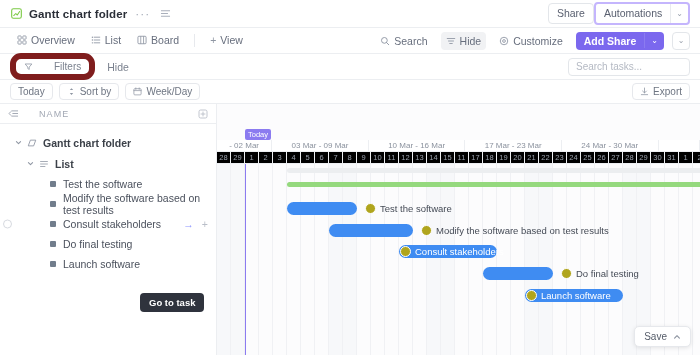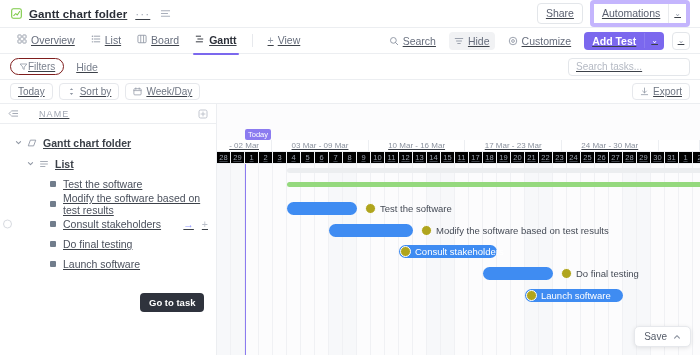--- a/index.html
+++ b/index.html
@@ -4,53 +4,53 @@
 <style>
   * { box-sizing: border-box; margin: 0; padding: 0; }
   html, body {
     width: 700px; height: 355px;
     font-family: "Liberation Sans", sans-serif;
     font-size: 11px;
     color: #3c4149;
     background: #ffffff;
     overflow: hidden;
   }
-  .app { position: relative; width: 700px; height: 355px; text-decoration: underline; }
+  .app { position: relative; width: 700px; height: 355px; }
 
   
   .topbar {
     height: 28px; display: flex; align-items: center;
     padding: 0 10px; border-bottom: 1px solid #eceef1;
     background:#fff;
   }
   .crumb-icon {
     width: 13px; height: 13px; margin-right: 6px; flex: none;
     display:flex; align-items:center; justify-content:center;
     color:#7ac943;
   }
   .crumb-title { font-size: 11.5px; font-weight: 700; color: #2b2f38; letter-spacing:.1px;}
   .crumb-dots { margin-left: 8px; color: #a5acb8; font-size: 12px; letter-spacing:1px;}
   .crumb-lines { margin-left: 10px; color:#a5acb8; display:flex; }
-  .topbar-right { margin-left:auto; display:flex; align-items:center; gap:7px;border-radius:8px; }
+  .topbar-right { margin-left:auto; display:flex; align-items:center; gap:0;border-radius:8px; }
   .btn-plain {
     border:1px solid #e3e6ea; background:#fff; border-radius:4px;
     padding: 3px 8px; font-size:10.5px; color:#5a6070; cursor:pointer;
     line-height:13px; white-space:nowrap; font-family:inherit;
   }
-  .btn-split { display:flex; align-items:center; border:4px solid #c4b5fd; border-radius:4px; overflow:hidden;}
+  .btn-split { display:flex; align-items:center; border:2px solid #c4b5fd; border-radius:4px; overflow:hidden;}
   .btn-split > span { padding:3px 8px; font-size:10.5px; color:#5a6070; line-height:13px; white-space:nowrap;}
   .btn-split > .cv { padding:3px 5px; border-left:1px solid #e9ebee; color:#9aa1ad; font-size:8px;}
 
   
   .viewbar {
     height: 26px; display:flex; align-items:center; padding:0 10px;
     border-bottom:1px solid #eceef1; background:#fff; gap:2px;
   }
   .vtab {
-    display:flex; gap:4px; padding: 4px 7px 5px;
+    display:flex; align-items:center; gap:4px; padding: 4px 7px 5px;
     font-size:10.5px; color:#676e7d; cursor:pointer; position:relative; border-radius:4px;
     white-space:nowrap;
   }
   .vtab .gi { color:#8f96a3; display:flex; }
   .vtab.active { color:#2b2f38; font-weight:700; }
   .vtab.active .gi { color:#2b2f38; }
   .vtab.active:after {
     content:""; position:absolute; left:5px; right:5px; bottom:-4px; height:2px;
     background:#7b68ee; border-radius:1px;
   }
@@ -68,21 +68,21 @@
     width:18px;height:18px;border:1px solid #e3e6ea;border-radius:4px;
     display:flex;align-items:center;justify-content:center;color:#9aa1ad;font-size:8px;cursor:pointer;
   }
 
   
   .filterbar {
     height:26px; display:flex; align-items:center; padding:0 10px;
     border-bottom:1px solid #eceef1; background:#fff; gap:8px;
   }
   .fchip {
-    display:flex; align-items:center; gap:0; border:1px solid #7f1d1d;
+    display:flex; align-items:center; gap:21px; border:6px solid #7f1d1d;
     border-radius:11px; padding:2px 8px; font-size:10px; color:#7a818e; cursor:pointer;
   }
   .ftext { font-size:10.5px; color:#7a818e; cursor:pointer; padding:2px 4px;}
   .searchbox {
     margin-left:auto; width:122px; height:18px; border:1px solid #e3e6ea; border-radius:4px;
     display:flex; align-items:center; padding:0 7px; font-size:10px; color:#b4b9c3;
   }
 
   
   .toolbar {
@@ -227,28 +227,20 @@
     </div>
     <div class="vtab">
       <span class="gi">
         <svg width="10" height="10" viewBox="0 0 16 16">
             <rect x="1.5" y="2" width="13" height="12" rx="1.6" fill="none" stroke="currentColor" stroke-width="1.4"></rect>
             <path d="M6 2v12M10.5 2v12" stroke="currentColor" stroke-width="1.3"></path>
           </svg>
       </span>
       <span>Board</span>
     </div>
-    <div class="vtab active">
-      <span class="gi">
-        <svg width="10" height="10" viewBox="0 0 16 16">
-            <path d="M2 3.5h7M4.5 8h8M2 12.5h10" stroke="currentColor" stroke-width="1.5" stroke-linecap="round"></path>
-          </svg>
-      </span>
-      <span>Gantt</span>
-    </div>
     <div class="vsep"></div>
     <div class="vtab">
       <span class="gi">+</span>
       <span>View</span>
     </div>
 
     <div class="viewbar-right">
       <div class="vaction">
         <span>
           <svg width="10" height="10" viewBox="0 0 16 16">
@@ -269,21 +261,21 @@
       <div class="vaction">
         <span>
           <svg width="10" height="10" viewBox="0 0 16 16">
               <circle cx="8" cy="8" r="6" fill="none" stroke="#8f96a3" stroke-width="1.4"></circle>
               <circle cx="8" cy="8" r="2.2" fill="none" stroke="#8f96a3" stroke-width="1.4"></circle>
             </svg>
         </span>
         <span>Customize</span>
       </div>
       <div class="addtask">
-        <span class="lbl">Add Test</span>
+        <span class="lbl">Add Share</span>
         <span class="cv">⌄</span>
       </div>
       <div class="rounddd">⌄</div>
     </div>
   </div>
 
   <div class="filterbar">
     <div class="fchip">
       <span>
         <svg width="9" height="9" viewBox="0 0 16 16">

